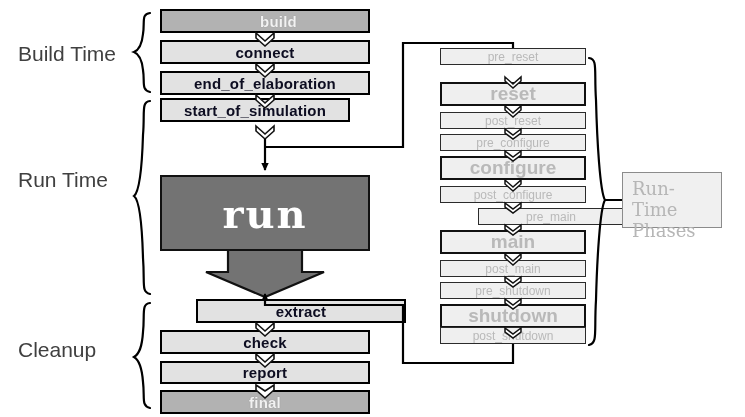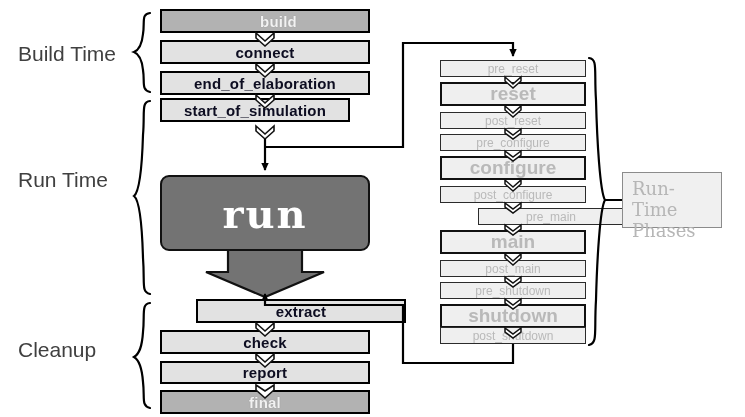--- a/index.html
+++ b/index.html
@@ -134,21 +134,21 @@
   </svg>
 
   <div class="pbox mid" style="left:160px; top:9px;  width:210px; height:24px;padding-left:27px;">build</div>
 
   <div class="pbox light" style="left:160px; top:40px; width:210px; height:24px;">connect</div>
 
   <div class="pbox light" style="left:160px; top:71px; width:210px; height:24px;">end_of_elaboration</div>
 
   <div class="pbox light" style="left:160px; top:98px; width:190px; height:24px;">start_of_simulation</div>
 
-  <div class="runbox" style="left:160px; top:175px; width:210px; height:76px;border-radius:9px;">
+  <div class="runbox" style="left:160px; top:175px; width:210px; height:76px;">
     <span class="runlabel">run</span>
   </div>
 
   <svg class="layer" viewBox="0 0 745 417">
     <path d="M228,250 L228,272 L206,272 L265,297 L324,272 L302,272 L302,250 Z" fill="#737373" stroke="#111111" stroke-width="2.2" stroke-linejoin="miter"></path>
   </svg>
 
   <div class="pbox light" style="left:160px; top:299px; width:210px; height:24px;margin-left:36px;">extract</div>
 
   <div class="pbox light" style="left:160px; top:330px; width:210px; height:24px;">check</div>
@@ -183,21 +183,21 @@
       </marker>
     </defs>
 
     <path d="M265,139 L265,170" fill="none" stroke="#000000" stroke-width="2.2" marker-end="url(#arrowblack)"></path>
 
     <path d="M265,147 L403,147 L403,43 L513,43 L513,56" fill="none" stroke="#000000" stroke-width="2.2" marker-end="url(#arrowblack)"></path>
 
     <path d="M513,344 L513,363 L403,363 L403,305 L265,305 L265,294" fill="none" stroke="#000000" stroke-width="2.2" marker-end="url(#arrowblack)"></path>
   </svg>
 
-  <div class="rbox minor" style="left:440px; top:60px;  width:146px; height:17px;">pre_reset</div>
+  <div class="rbox minor" style="left:440px; top:48px;  width:146px; height:17px;">pre_reset</div>
 
   <div class="rbox major" style="left:440px; top:82px;  width:146px; height:24px;">reset</div>
 
   <div class="rbox minor" style="left:440px; top:112px; width:146px; height:17px;">post_reset</div>
 
   <div class="rbox minor" style="left:440px; top:134px; width:146px; height:17px;">pre_configure</div>
 
   <div class="rbox major" style="left:440px; top:156px; width:146px; height:24px;">configure</div>
 
   <div class="rbox minor" style="left:440px; top:186px; width:146px; height:17px;">post_configure</div>

